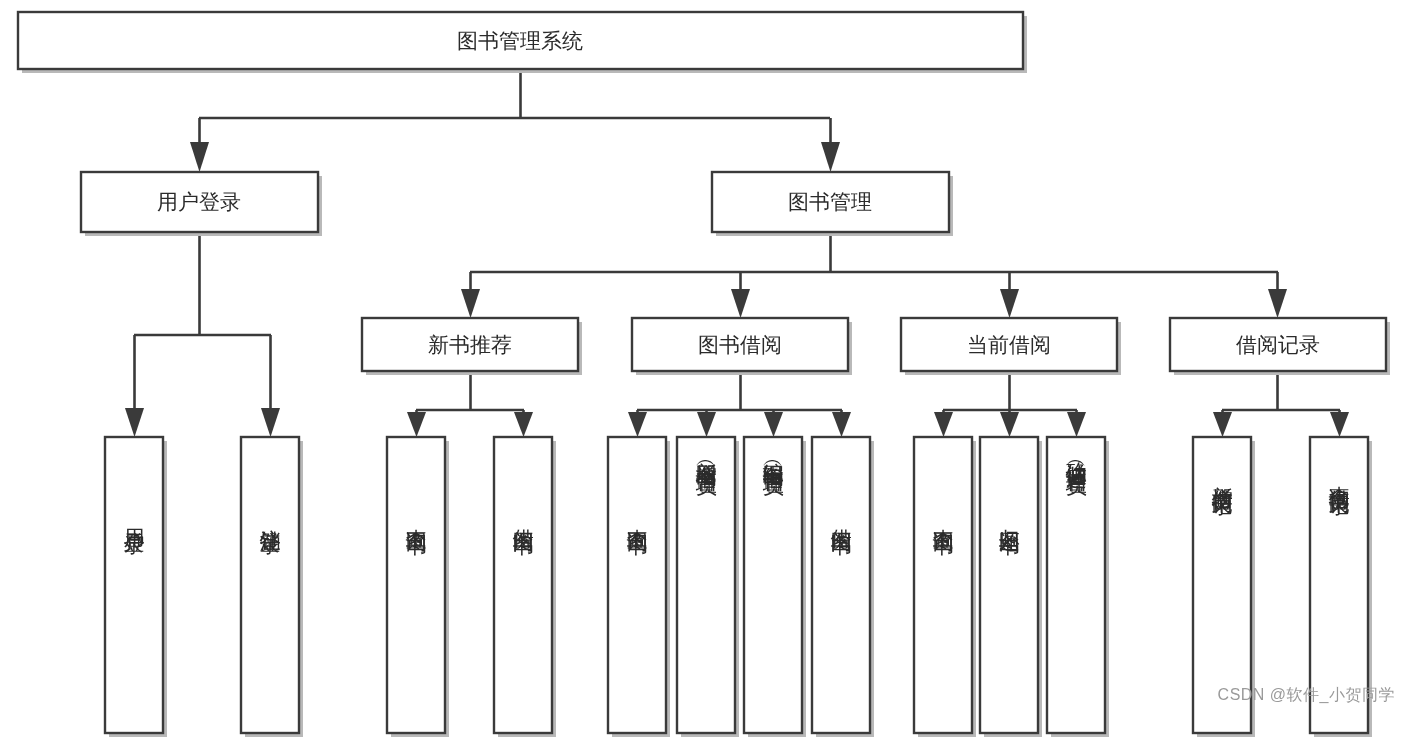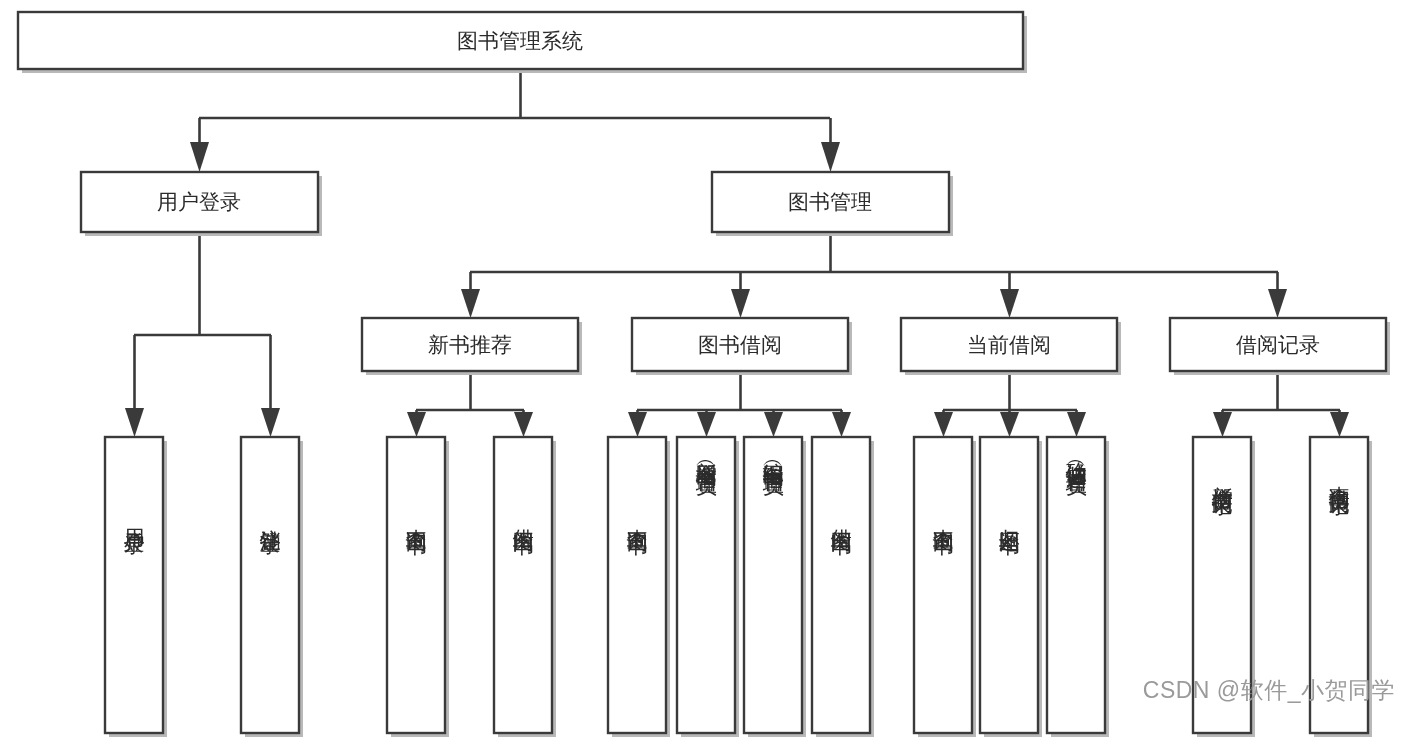--- a/index.html
+++ b/index.html
@@ -65,21 +65,21 @@
     line-height: 1.08;
     color: #2b2b2b;
     letter-spacing: 2px;
     white-space: nowrap;
   }
   .watermark {
     position: absolute;
     right: 10px;
     bottom: 6px;
     font-family: "Liberation Sans", "DejaVu Sans", sans-serif;
-    font-size: 23px;
+    font-size: 16px;
     color: #9a9a9a;
     letter-spacing: 0.5px;
     white-space: nowrap;
   }
 </style>
 </head>
 <body>
 
 <div id="diagram-root">
 

